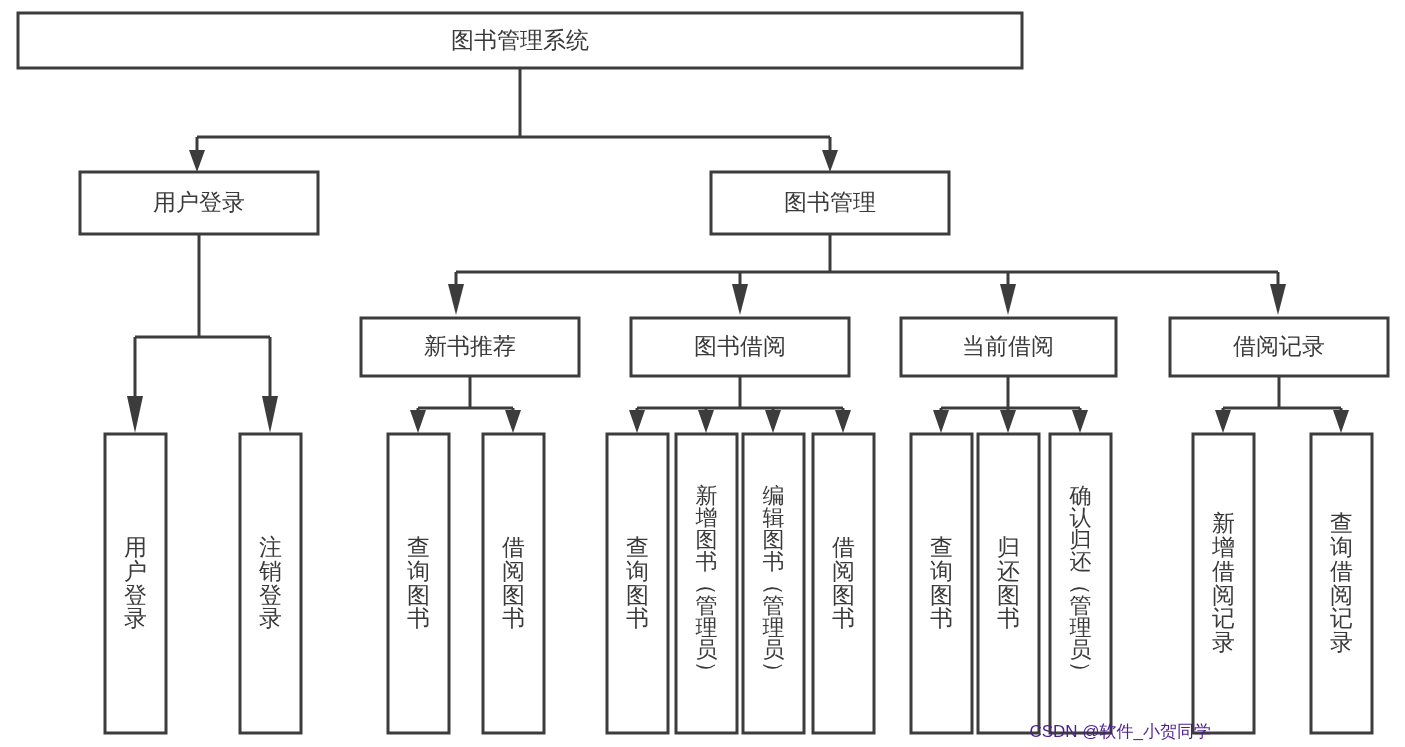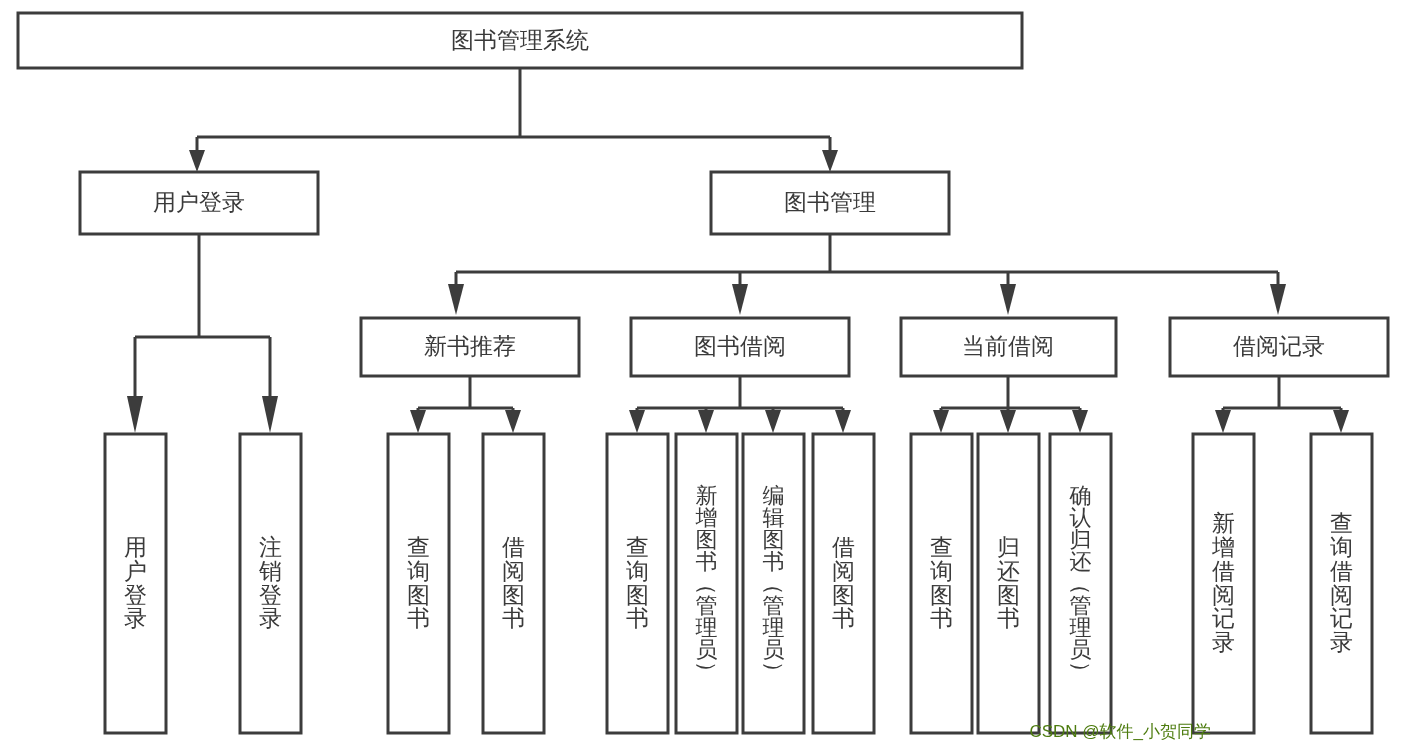--- a/index.html
+++ b/index.html
@@ -23,21 +23,21 @@
     color:#3a3a3a;
     font-family:"Liberation Sans","DejaVu Sans",sans-serif;
     font-size:23px;line-height:1.03;
     letter-spacing:0;
     white-space:nowrap;
     pointer-events:none;
   }
   .vlabel span{display:block;text-align:center;}
   .watermark{
     position:absolute;right:8px;bottom:4px;
-    color:#4d7c0f;font-size:17px;
+    color:#4c1d95;font-size:17px;
     font-family:"Liberation Sans","DejaVu Sans",sans-serif;
     white-space:nowrap;
   }
 </style>
 </head>
 <body>
 
 <div id="diagram-root">
 
   <svg id="tree" viewBox="0 0 1405 747">

